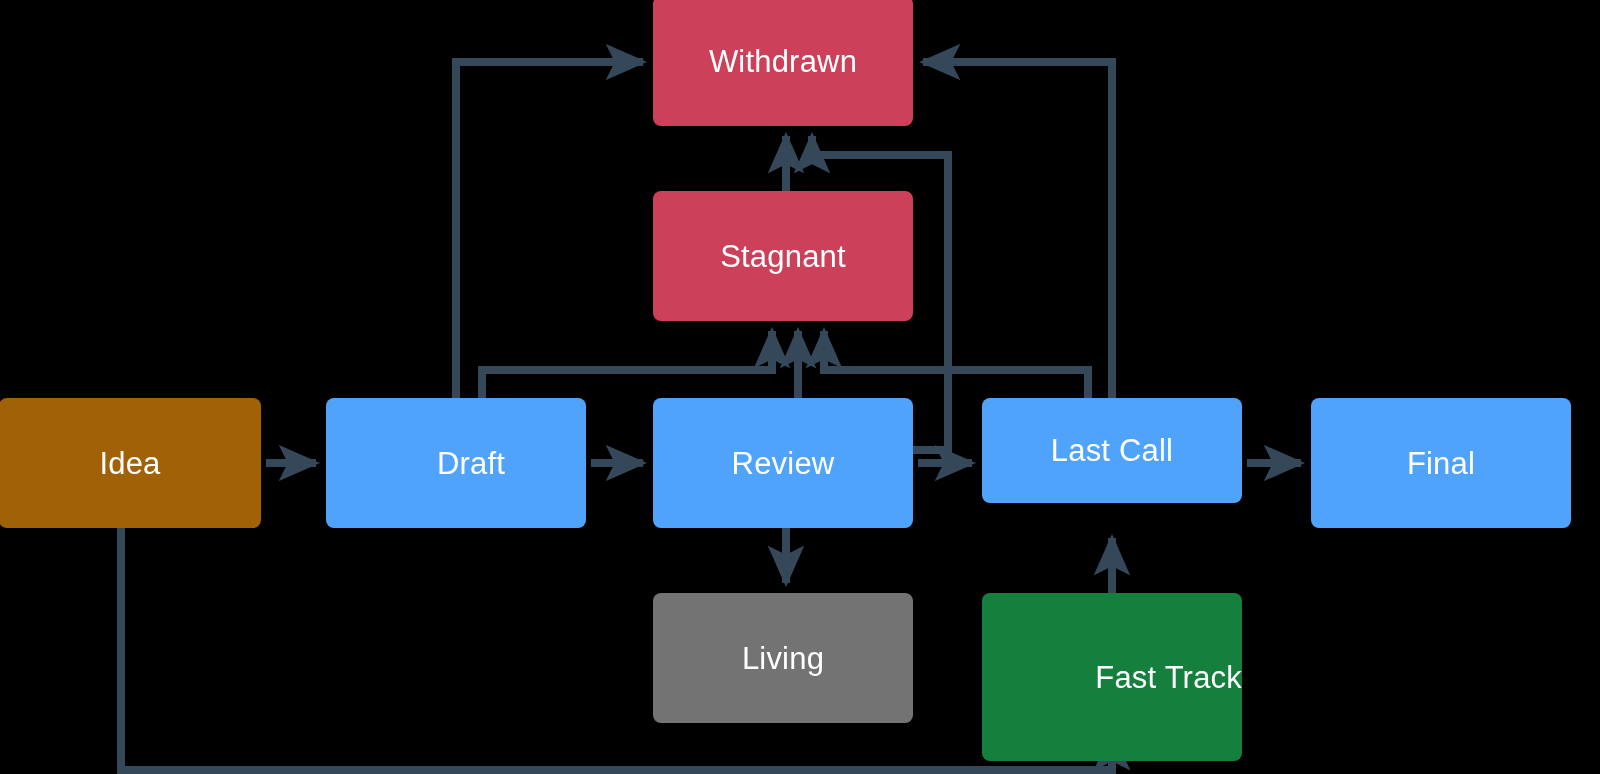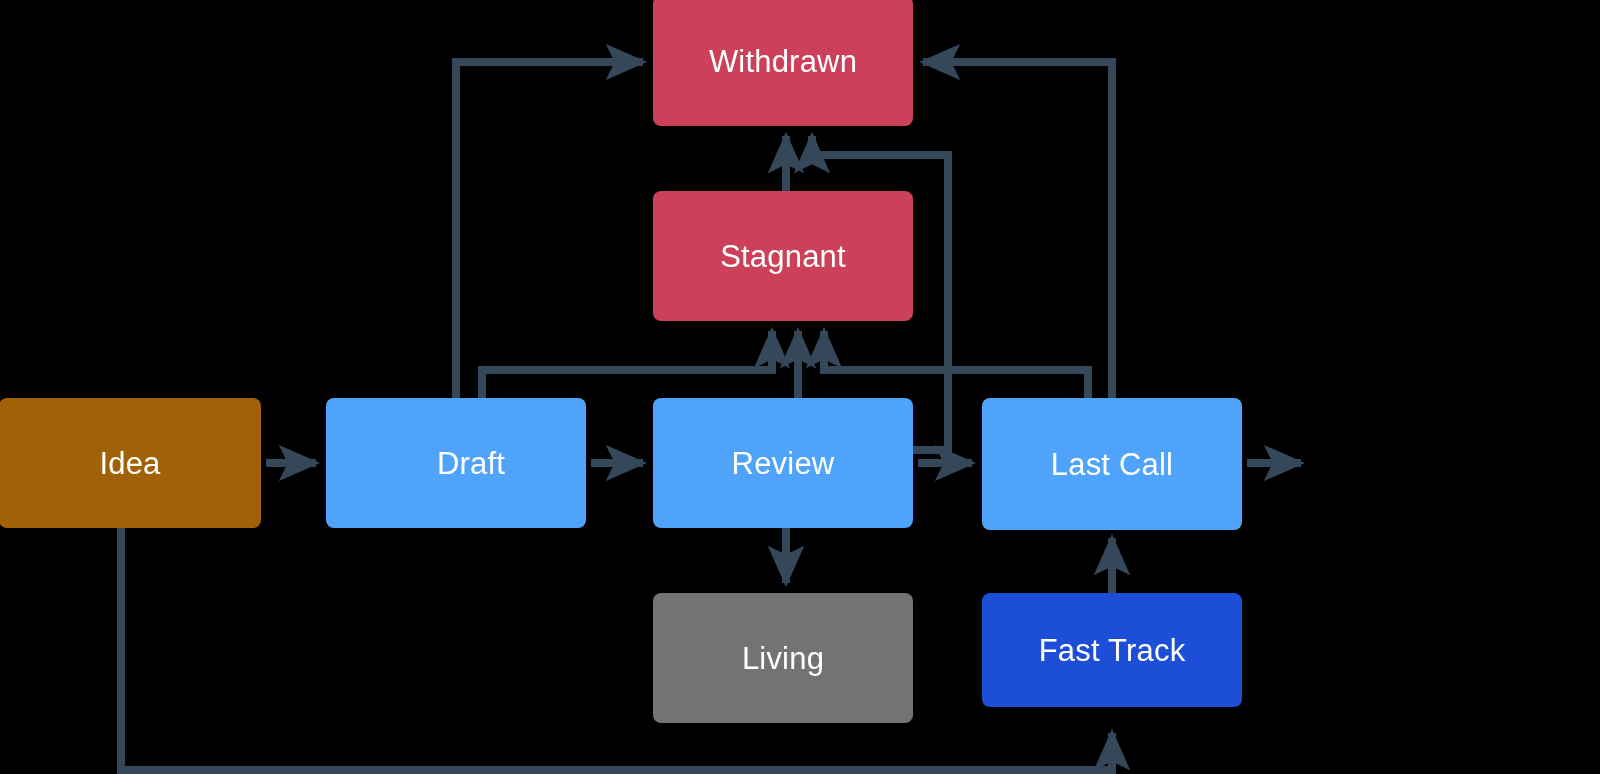--- a/index.html
+++ b/index.html
@@ -96,26 +96,29 @@
   </div>
 
   <div class="node" style="left:326px; top:398px; width:260px; height:130px; background:#4FA3FB;padding-left:30px;">
     <span class="node-label">Draft</span>
   </div>
 
   <div class="node" style="left:653px; top:398px; width:260px; height:130px; background:#4FA3FB;">
     <span class="node-label">Review</span>
   </div>
 
-  <div class="node" style="left:982px; top:398px; width:260px; height:132px; background:#4FA3FB;">
+  <div class="node" style="left:982px; top:398px; width:260px; height:105px; background:#4FA3FB;">
     <span class="node-label">Last Call</span>
   </div>
 
+  <div class="node" style="left:1311px; top:398px; width:260px; height:130px; background:#4FA3FB;">
+    <span class="node-label">Final</span>
+  </div>
 
   <div class="node" style="left:653px; top:593px; width:260px; height:130px; background:#737373;">
     <span class="node-label">Living</span>
   </div>
 
-  <div class="node" style="left:982px; top:593px; width:260px; height:114px; background:#1d4ed8;">
+  <div class="node" style="left:982px; top:593px; width:260px; height:168px; background:#15803d;justify-content:flex-end;">
     <span class="node-label">Fast Track</span>
   </div>
 
 </div>
 
 </body></html>

